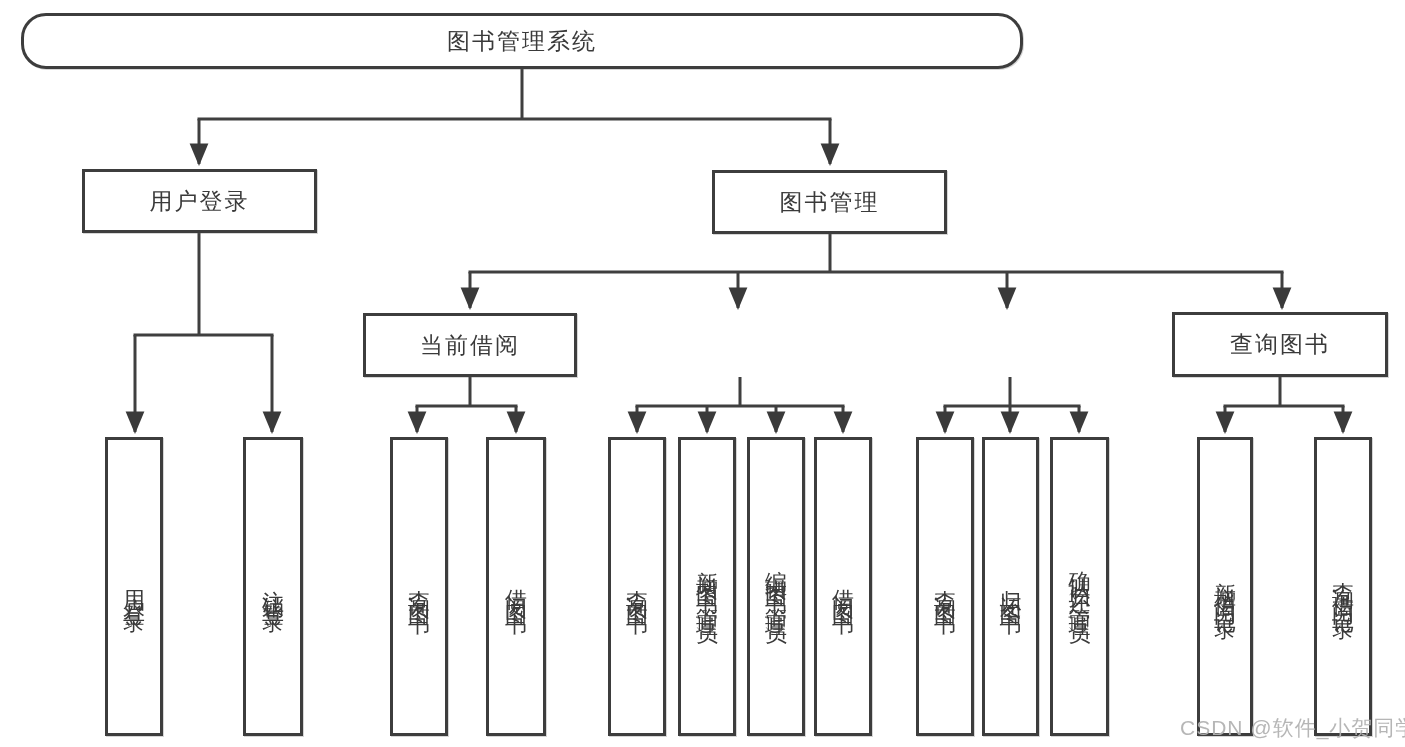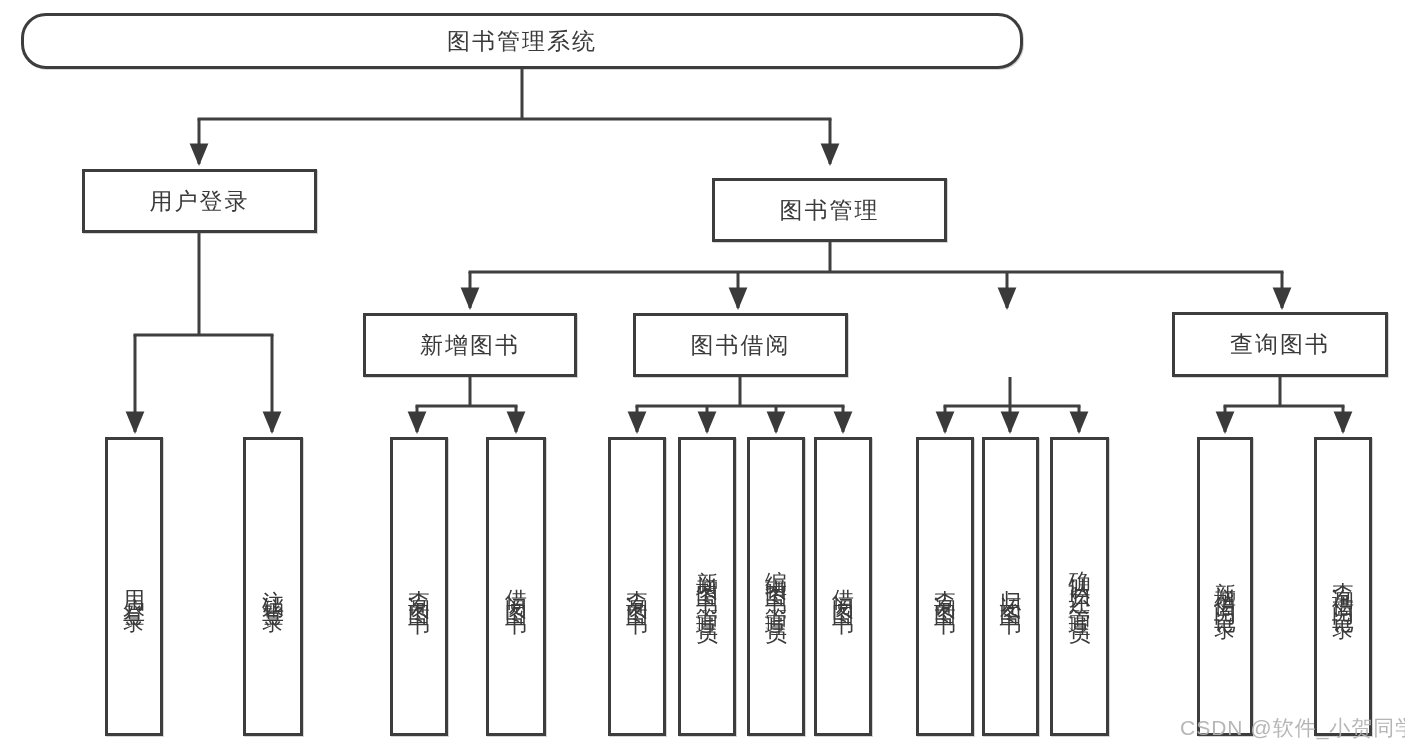--- a/index.html
+++ b/index.html
@@ -109,24 +109,23 @@
 
       <path d="M1280,377 L1280,406 M1223.5,406 L1344.5,406"></path>
       <line x1="1225" y1="406" x2="1225" y2="432" marker-end="url(#arr)"></line>
       <line x1="1343" y1="406" x2="1343" y2="432" marker-end="url(#arr)"></line>
     </g>
   </svg>
 
   <div class="box" style="left:21px; top:13px; width:1002px; height:56px;border-radius:25px;">图书管理系统</div>
 
   <div class="box" style="left:82px; top:169px; width:235px; height:64px;">用户登录</div>
-  <div class="box" style="left:712px; top:170px; width:235px; height:64px;margin-top:8px;">图书管理</div>
+  <div class="box" style="left:712px; top:170px; width:235px; height:64px;">图书管理</div>
 
-  <div class="box" style="left:363px; top:313px; width:214px; height:64px;">新增图书</div>
-  <div class="box" style="left:633px; top:313px; width:215px; height:64px;">图书借阅</div>
+  <div class="box" style="left:363px; top:313px; width:214px; height:64px;">当前借阅</div>
   <div class="box" style="left:1172px; top:312px; width:216px; height:65px;">查询图书</div>
 
   <div class="vbox leaf" style="left:105px; width:58px;">
     <span>用户登录</span>
   </div>
   <div class="vbox leaf" style="left:243px; width:60px;">
     <span>注销登录</span>
   </div>
 
   <div class="vbox leaf" style="left:390px; width:58px;">

